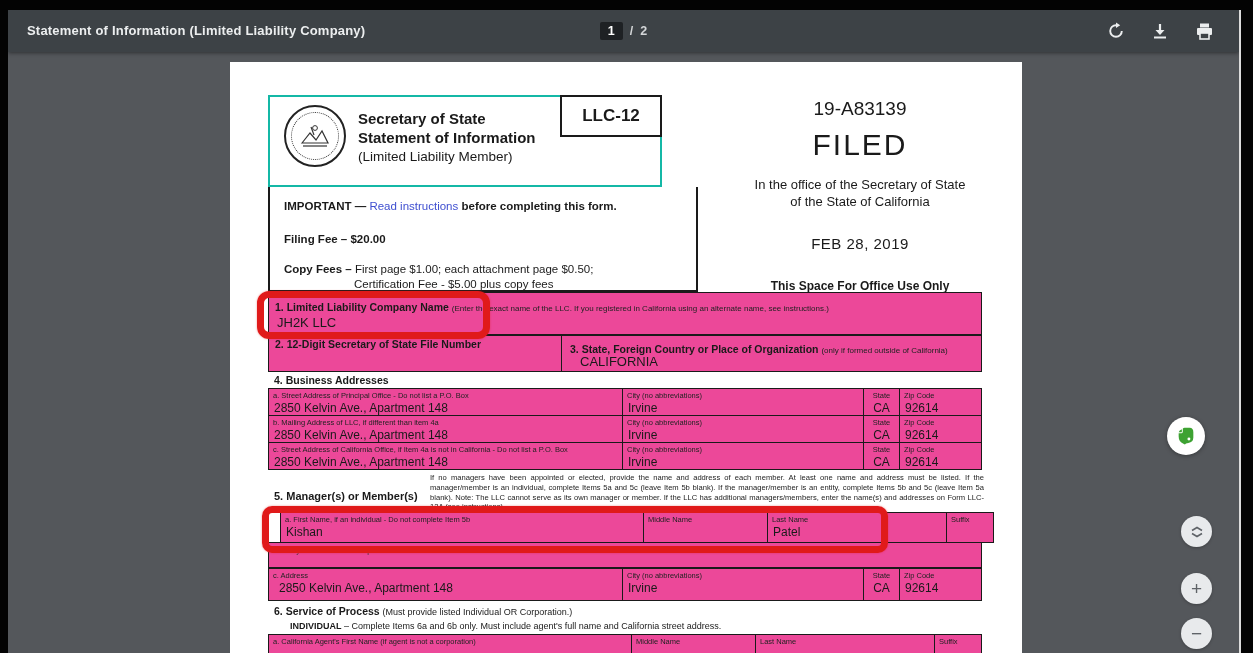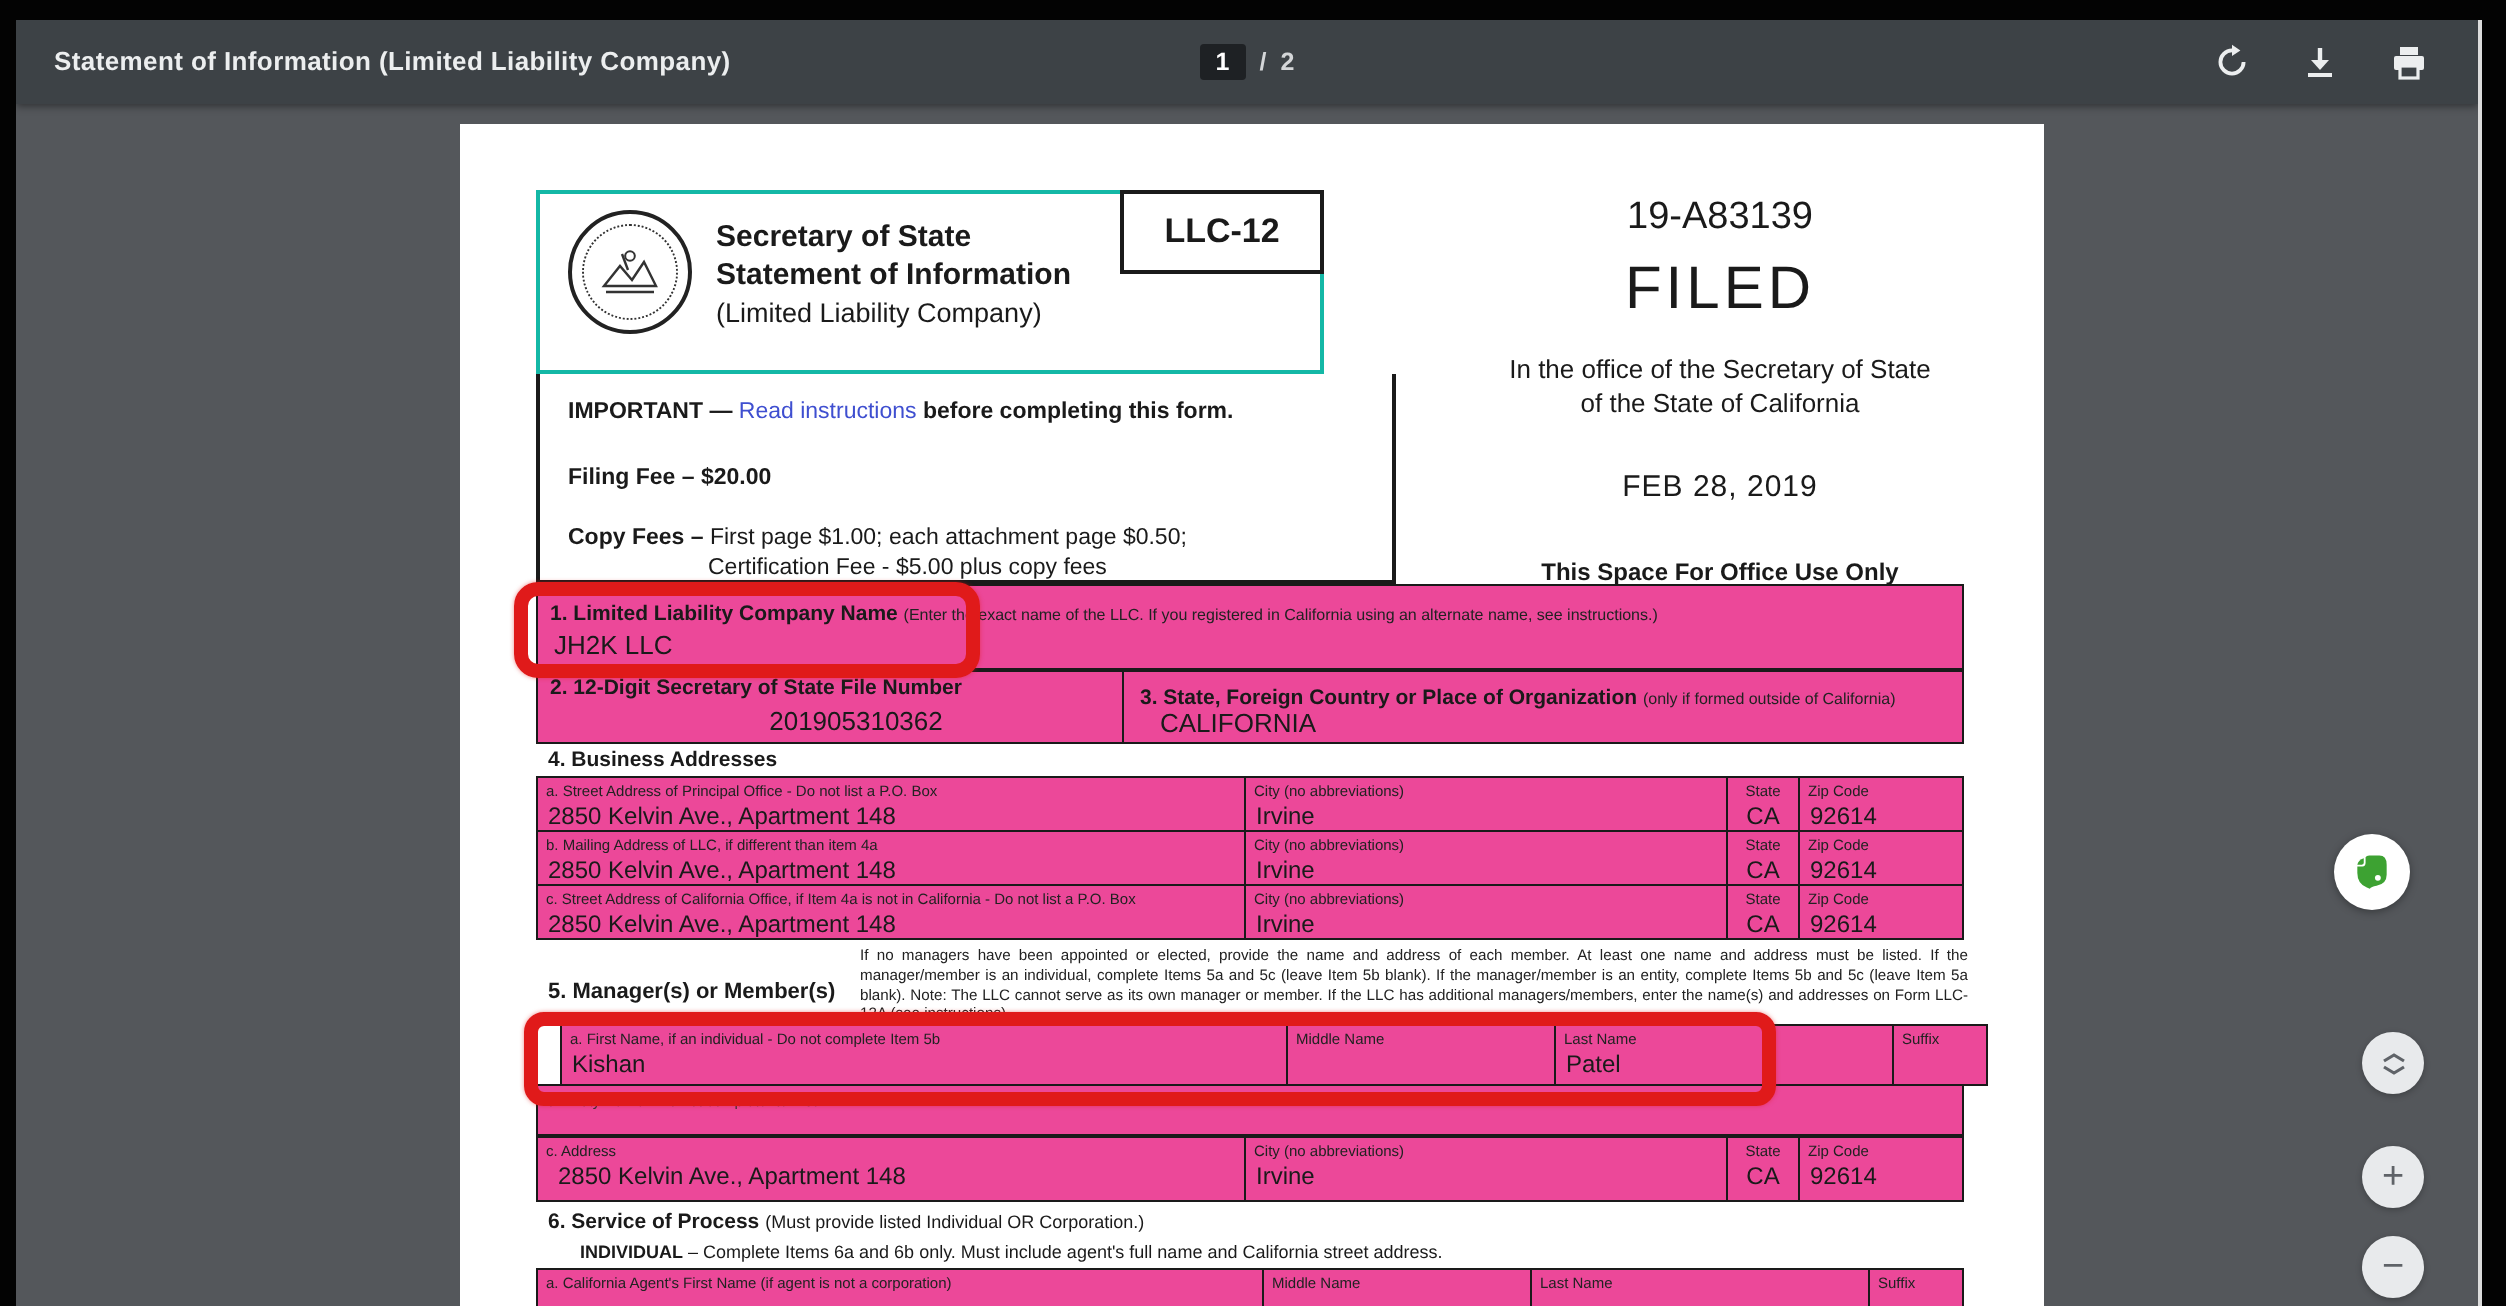--- a/index.html
+++ b/index.html
@@ -91,21 +91,21 @@
   .cl { border-left:1px solid #1a1a1a; }
   .cell-label { position:absolute; left:4px; top:2px; font-size:7.5px; color:#222;
                 white-space:nowrap; }
   .cell-value { position:absolute; left:5px; top:12px; font-size:12px; white-space:nowrap; }
   .c-street { left:0; width:353px; }
   .c-city   { left:353px; width:241px; }
   .c-state  { left:594px; width:36px; }
   .c-zip    { left:630px; width:84px; }
   .c-first  { left:0; width:362px; }
   .c-middle { left:362px; width:133px; }
-  .c-last   { left:496px; width:170px; }
+  .c-last   { left:486px; width:170px; }
   .c-suffix { left:665px; width:49px; }
   .ctr { text-align:center; left:0; right:0; }
 
   .sec5-block { left:38px; top:410px; width:714px; height:40px; }
   .sec5-title { position:absolute; left:6px; top:18px; font-size:11px; font-weight:bold; }
   .sec5-instr { position:absolute; left:162px; top:1px; width:554px; font-size:7.6px;
                 line-height:9.8px; color:#222; text-align:justify; }
 
   .row5a { top:450px; height:31px;margin-left:12px; }
   .row5b { top:480px; height:26px; }
@@ -181,21 +181,21 @@
               <path d="M4 24 L12 14 L18 21 L24 12 L30 24 Z" fill="none" stroke="#333" stroke-width="1.2"></path>
               <circle cx="17" cy="9" r="2.4" fill="none" stroke="#333" stroke-width="1"></circle>
               <path d="M5 27 h24" stroke="#333" stroke-width="1.2"></path>
               <path d="M13 8 l3 8" stroke="#333" stroke-width="1.2"></path>
             </svg>
           </div>
         </div>
         <div class="abs header-text">
           <div class="ht-b">Secretary of State</div>
           <div class="ht-b">Statement of Information</div>
-          <div class="ht-n">(Limited Liability Company)</div>
+          <div class="ht-n">(Limited Liability Member)</div>
         </div>
         <div class="llc12">LLC-12</div>
       </div>
 
       <div class="abs important-box">
         <div class="abs imp-line">
           <span>IMPORTANT — </span><span class="link">Read instructions</span><span> before completing this form.</span>
         </div>
         <div class="abs fee-line">Filing Fee – $20.00</div>
         <div class="abs copy-line">
@@ -216,21 +216,20 @@
       <div class="abs fbox sec1">
         <div class="abs sec1-label">
           <span class="lab-b">1.  Limited Liability Company Name </span><span class="lab-s">(Enter the exact name of the LLC.  If you registered in California using an alternate name, </span><span class="lab-s link">see instructions</span><span class="lab-s">.)</span>
         </div>
         <div class="abs val sec1-value">JH2K LLC</div>
       </div>
 
       <div class="abs fbox sec23">
         <div class="abs sec2-cell">
           <div class="abs sec2-label lab-b">2.  12-Digit Secretary of State File Number</div>
-          <div class="abs val sec2-value">201905310362</div>
         </div>
         <div class="abs sec3-cell">
           <div class="abs sec3-label">
             <span class="lab-b">3.  State, Foreign Country or Place of Organization </span><span class="lab-s">(only if formed outside of California)</span>
           </div>
           <div class="abs val sec3-value">CALIFORNIA</div>
         </div>
       </div>
 
       <div class="abs lab-b sec4-title">4.  Business Addresses</div>

